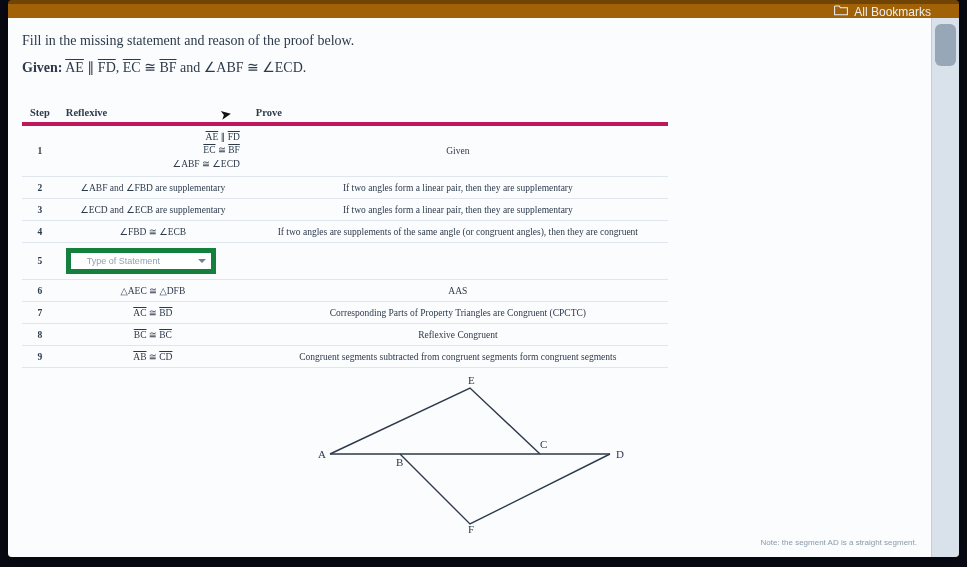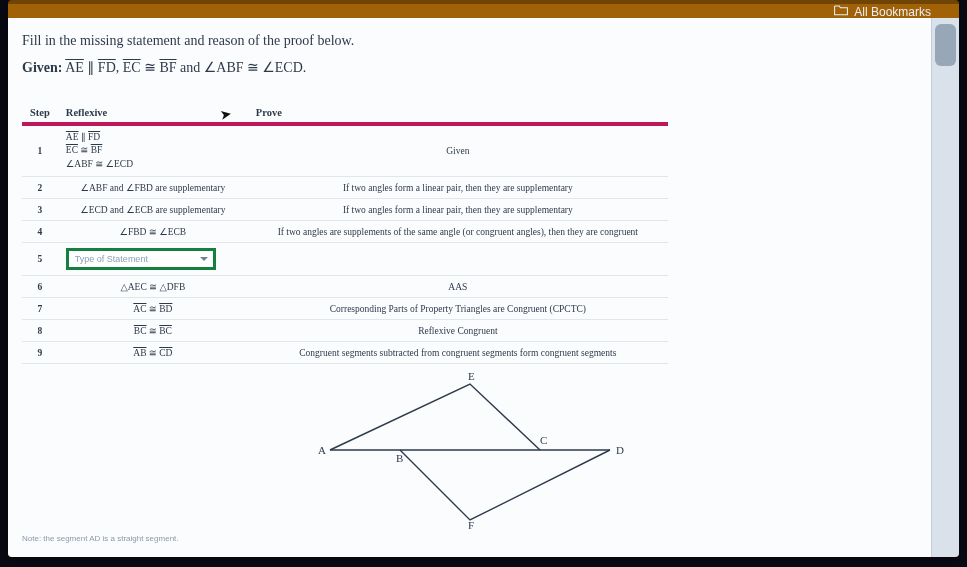--- a/index.html
+++ b/index.html
@@ -72,47 +72,47 @@
   }
   table.proof-table td {
     padding: 5px 8px;
     border-bottom: 1px solid #e0e6ee;
     vertical-align: middle;
   }
   .col-step { width: 30px; text-align: center; font-weight: bold; }
   .col-stmt { width: 190px; text-align: center; }
   .col-stmt.left { text-align: left; }
   .col-reason { width: 420px; text-align: center; }
-  .given-block { line-height: 1.4; text-align: left; }
+  .given-block { line-height: 1.4; text-align: right; }
   .select-box {
     display: inline-block;
     width: 150px;
-    border: 3px solid #15803d;
+    border: 5px solid #15803d;
     background: #fff;
     font-family: Arial, sans-serif;
     font-size: 9px;
     color: #8ea0b3;
-    padding: 3px 6px;
+    padding: 3px 16px;
     position: relative;
     text-align: left;
   }
   .select-box::after {
     content: "";
     position: absolute;
     right: 5px; top: 50%;
     border: 4px solid transparent;
     border-top-color: #6f8195;
     transform: translateY(-2px);
   }
   .figure {
     margin: 8px auto 0 auto;
     display: block;
   }
   .footer-note {
-    text-align: left;
+    text-align: right;
     font-family: Arial, sans-serif;
     font-size: 8px;
     color: #8a9aab;
     margin-top: 4px;
   }
 </style>
 </head>
 <body>
 
 <div class="window">

